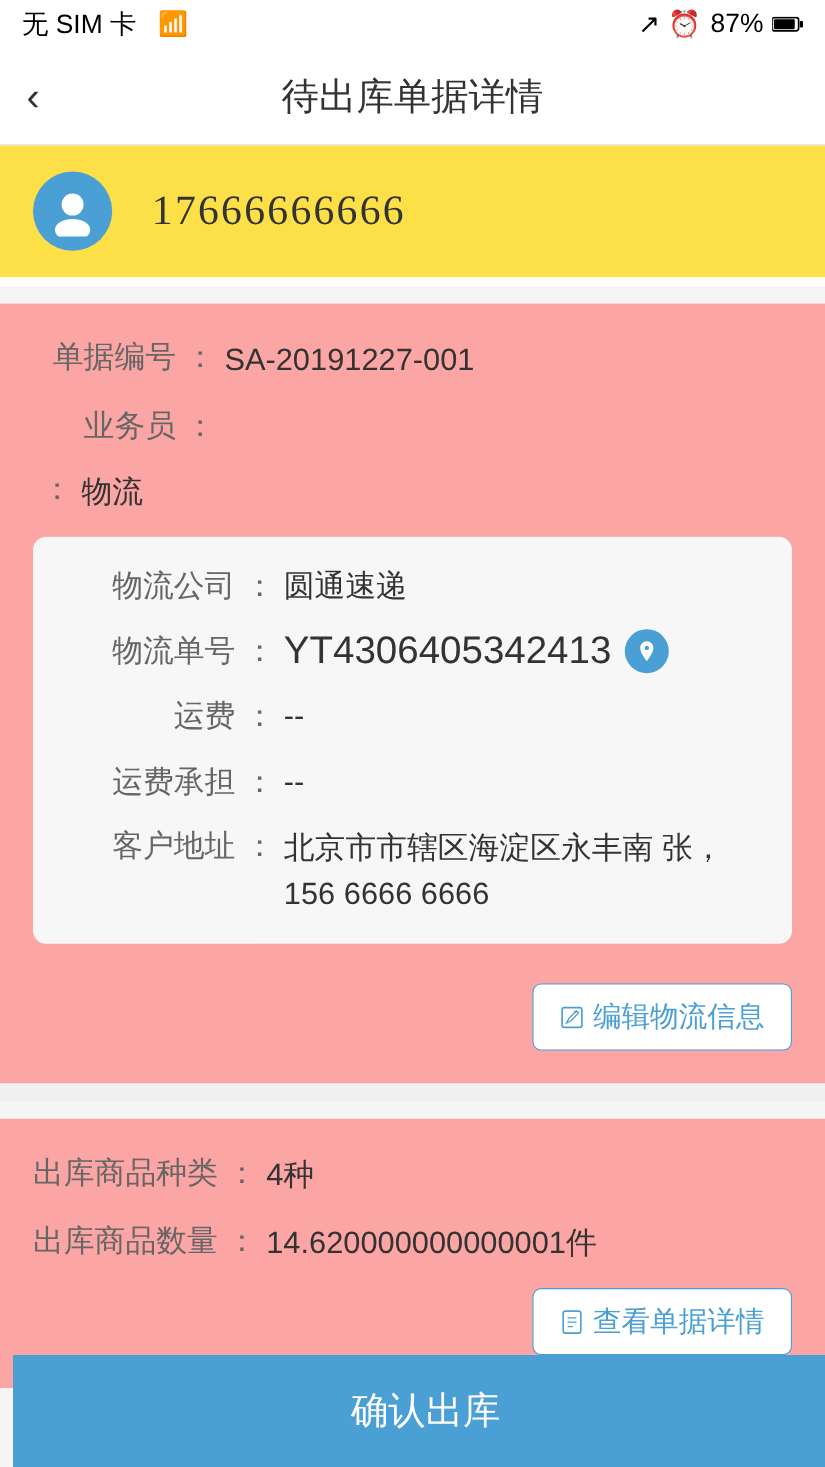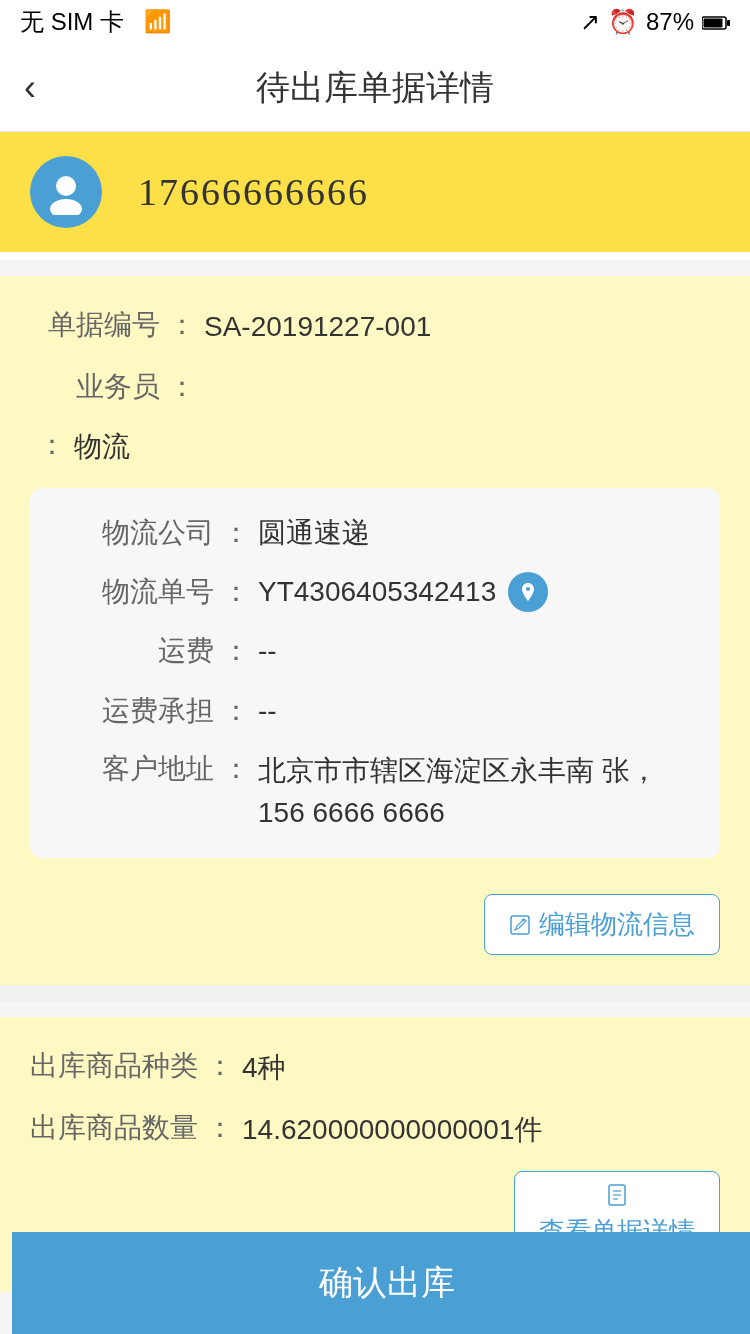--- a/index.html
+++ b/index.html
@@ -119,21 +119,21 @@
         #4a9fd4 18px, #4a9fd4 36px
       );
       background-size: 36px 5px;
       background-repeat: repeat-x;
       background-position: 0 0;
       transform: translateY(-50%);
     }
 
     
     .section {
-      background: #fef9c3;
+      background: #fca5a5;
       margin-top: 16px;
       padding: 30px 30px;
     }
 
     .info-row {
       display: flex;
       align-items: flex-start;
       margin-bottom: 20px;
       font-size: 28px;
     }
@@ -168,21 +168,21 @@
     .logistics-row {
       display: flex;
       align-items: center;
       margin-bottom: 18px;
       font-size: 28px;
     }
     .logistics-row:last-child { margin-bottom: 0; }
 
     .tracking-value {
       color: #333;
-      font-size: 28px;
+      font-size: 35px;
     }
     .location-icon {
       width: 40px;
       height: 40px;
       margin-left: 12px;
       background: #4a9fd4;
       border-radius: 50%;
       display: inline-flex;
       align-items: center;
       justify-content: center;
@@ -227,21 +227,20 @@
       border: 1.5px solid #4a9fd4;
       color: #4a9fd4;
       padding: 12px 24px;
       border-radius: 8px;
       font-size: 26px;
       display: flex;
       align-items: center;
       gap: 8px;
       background: #fff;
       cursor: pointer;
-      flex-direction: column;
     }
 
     
     .bottom-spacer {
       flex: 1;
       background: #f5f5f5;
       min-height: 200px;
     }
 
     

